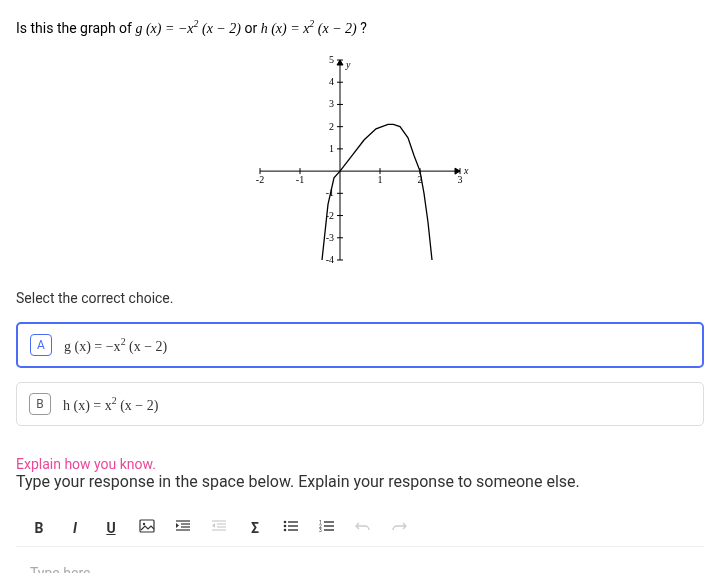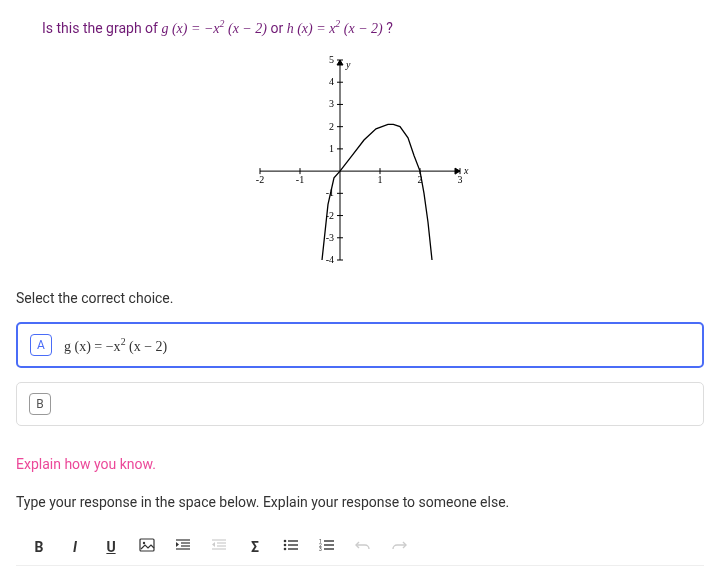--- a/index.html
+++ b/index.html
@@ -6,24 +6,23 @@
   body {
     margin: 0;
     padding: 16px;
     font-family: -apple-system, BlinkMacSystemFont, "Segoe UI", Roboto, sans-serif;
     font-size: 14px;
     color: #333;
     width: 720px;
   }
   .question-text {
     font-size: 14px;
-    color: #701a75;
+    color: #000000;
     margin-bottom: 10px;
     line-height: 1.6;
-    margin-left: 26px;
   }
   .question-text .math {
     font-family: "Times New Roman", serif;
     font-style: italic;
   }
   .question-text sup {
     font-size: 0.7em;
     vertical-align: super;
   }
   .graph-container {
@@ -80,22 +79,22 @@
     font-size: 14px;
     color: #333;
   }
   .choice-label sup { font-size: 0.7em; }
   .explain-heading {
     margin-top: 30px;
     font-size: 14px;
     color: #ec4899;
   }
   .explain-sub {
-    margin-top: 22px;
-    font-size: 14px;
+    margin-top: 0;
+    font-size: 16px;
     color: #333;
   }
   .editor {
     margin-top: 18px;
     border: none;
   }
   .toolbar {
     display: flex;
     align-items: center;
     gap: 18px;
@@ -185,20 +184,21 @@
 
 <div class="instruction">Select the correct choice.</div>
 
 <div class="choices">
   <div class="choice selected">
     <span class="letter">A</span>
     <span class="choice-label">g (x) = −x<sup>2</sup> (x − 2)</span>
   </div>
   <div class="choice">
     <span class="letter">B</span>
+    <span class="choice-label">h (x) = x<sup>2</sup> (x − 2)</span>
   </div>
 </div>
 
 <div class="explain-heading">Explain how you know.</div>
 <div class="explain-sub">Type your response in the space below. Explain your response to someone else.</div>
 
 <div class="editor">
   <div class="toolbar">
     <span class="tbtn bold">B</span>
     <span class="tbtn ital">I</span>

